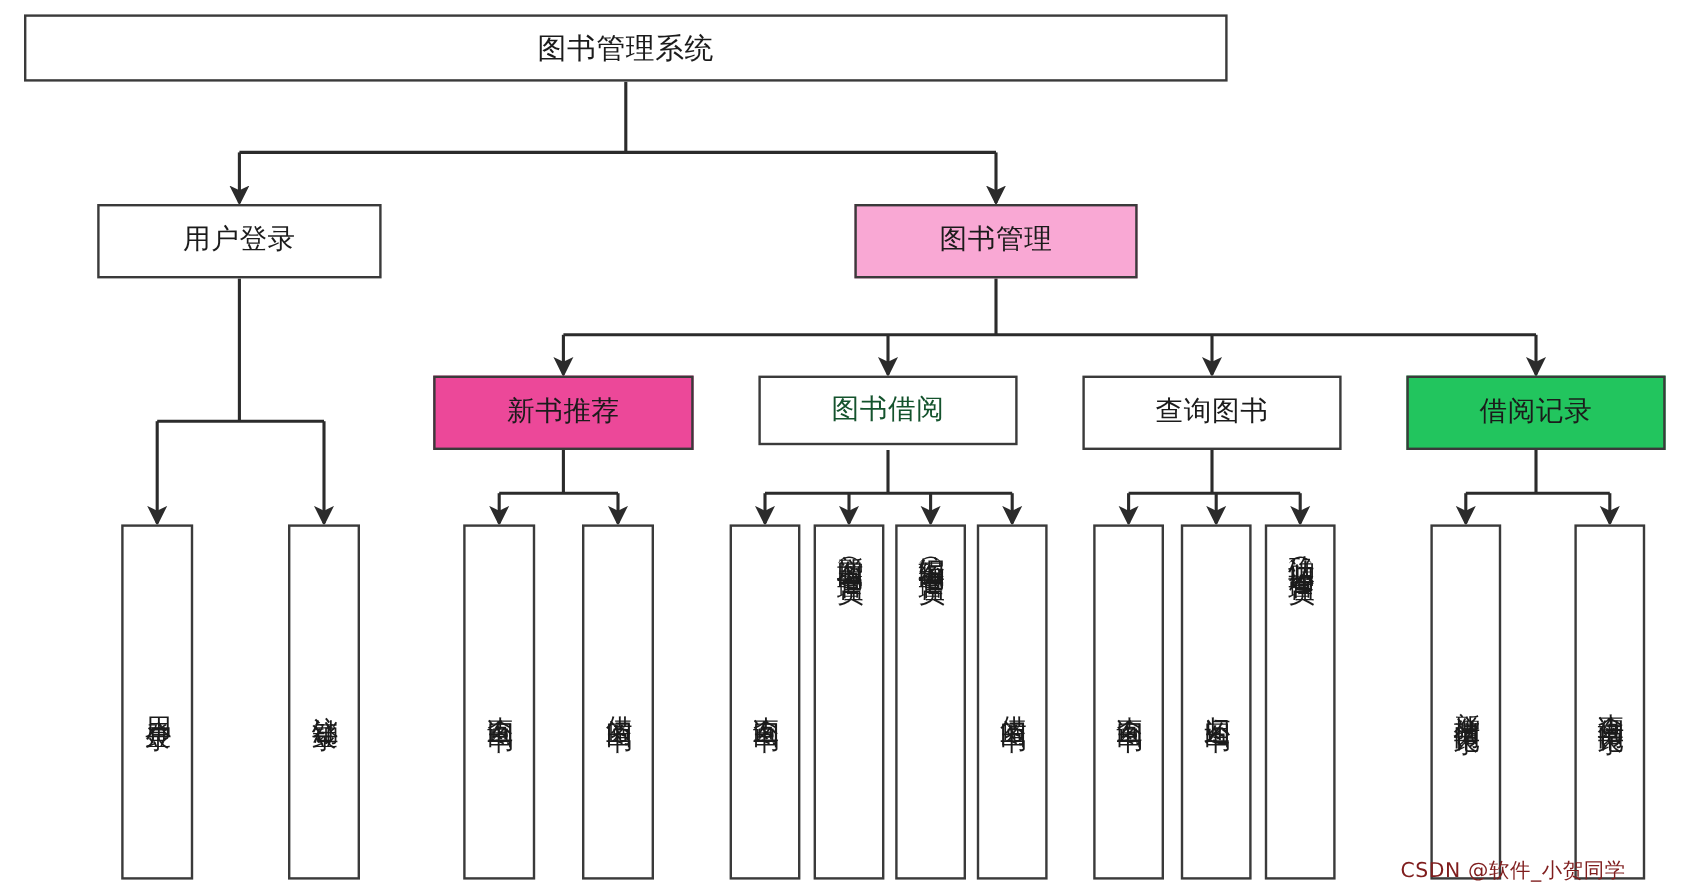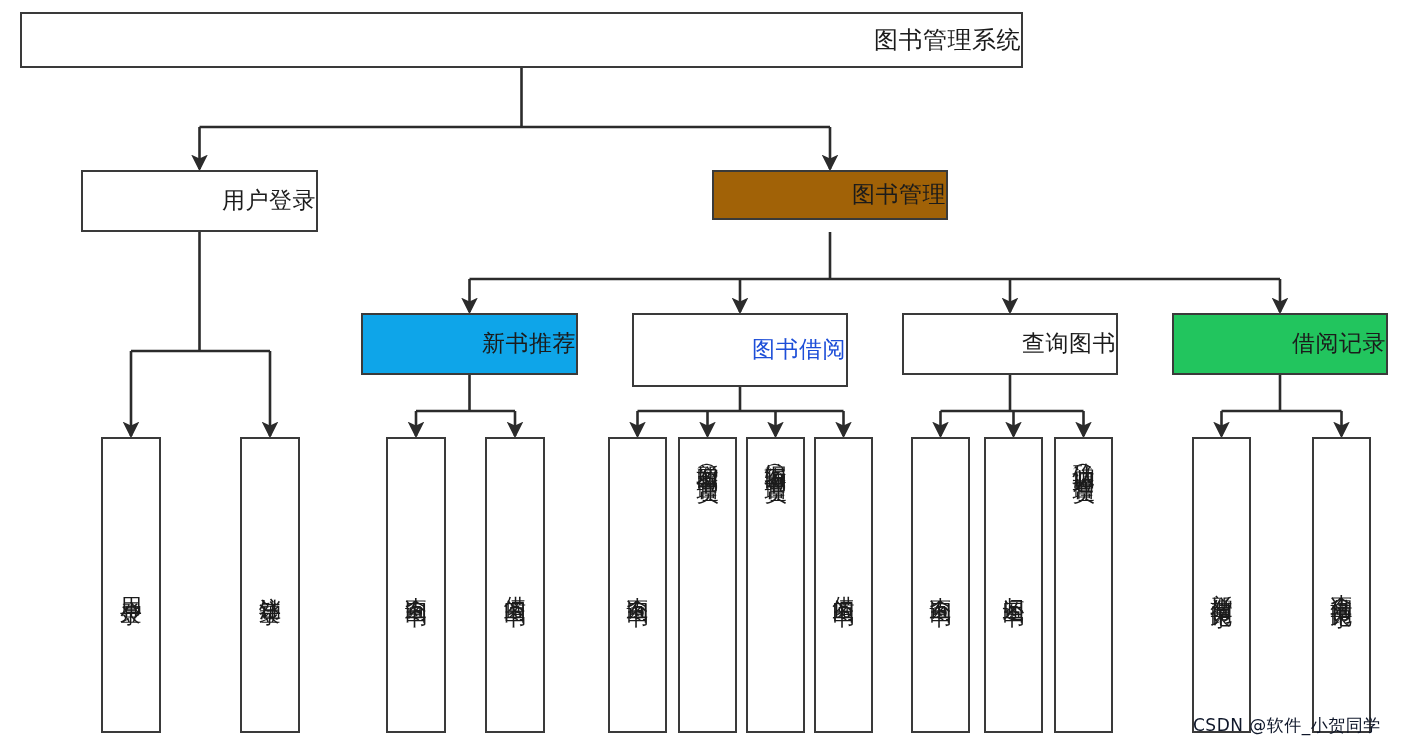--- a/index.html
+++ b/index.html
@@ -26,21 +26,21 @@
     height: 747px;
     pointer-events: none;
   }
   .node {
     position: absolute;
     box-sizing: border-box;
     background: #ffffff;
     border: 2px solid #3a3a3a;
     display: flex;
     align-items: center;
-    justify-content: flex-end;
+    justify-content: center;
     color: #1b1b1b;
   }
   .node-label {
     display: block;
     text-align: center;
     line-height: 1.18;
     letter-spacing: 0.5px;
     white-space: nowrap;
   }
   
@@ -124,28 +124,28 @@
       </g>
   </svg>
 
   <div class="node horiz root" style="left: 20px; top: 12px; width: 1003px; height: 56px; border-color: rgb(58, 58, 58); background: rgb(255, 255, 255); color: rgb(27, 27, 27);">
     <span class="node-label">图书管理系统</span>
   </div>
 
   <div class="node horiz" style="left: 81px; top: 170px; width: 237px; height: 62px; border-color: rgb(58, 58, 58); background: rgb(255, 255, 255); color: rgb(27, 27, 27);">
     <span class="node-label">用户登录</span>
   </div>
-  <div class="node horiz" style="left: 712px; top: 170px; width: 236px; height: 50px; border-color: rgb(58, 58, 58); background: #a16207; color: rgb(27, 27, 27);">
+  <div class="node horiz" style="left: 712px; top: 170px; width: 236px; height: 62px; border-color: rgb(58, 58, 58); background: #f9a8d4; color: rgb(27, 27, 27);">
     <span class="node-label">图书管理</span>
   </div>
 
-  <div class="node horiz" style="left: 361px; top: 313px; width: 217px; height: 62px; border-color: rgb(58, 58, 58); background: #0ea5e9; color: rgb(27, 27, 27);">
+  <div class="node horiz" style="left: 361px; top: 313px; width: 217px; height: 62px; border-color: rgb(58, 58, 58); background: #ec4899; color: rgb(27, 27, 27);">
     <span class="node-label">新书推荐</span>
   </div>
-  <div class="node horiz" style="left: 632px; top: 313px; width: 216px; height: 74px; border-color: rgb(58, 58, 58); background: rgb(255, 255, 255); color: #1d4ed8;">
+  <div class="node horiz" style="left: 632px; top: 313px; width: 216px; height: 58px; border-color: rgb(58, 58, 58); background: rgb(255, 255, 255); color: #14532d;">
     <span class="node-label">图书借阅</span>
   </div>
   <div class="node horiz" style="left: 902px; top: 313px; width: 216px; height: 62px; border-color: rgb(58, 58, 58); background: rgb(255, 255, 255); color: rgb(27, 27, 27);">
     <span class="node-label">查询图书</span>
   </div>
   <div class="node horiz" style="left: 1172px; top: 313px; width: 216px; height: 62px; border-color: rgb(58, 58, 58); background: #22c55e; color: rgb(27, 27, 27);">
     <span class="node-label">借阅记录</span>
   </div>
 
   <div class="node vert centered" style="left: 101px; top: 437px; width: 60px; height: 296px; border-color: rgb(58, 58, 58); background: rgb(255, 255, 255); color: rgb(27, 27, 27);">
@@ -185,15 +185,15 @@
     <span class="node-label">确认归还（管理员）</span>
   </div>
 
   <div class="node vert centered" style="left: 1192px; top: 437px; width: 59px; height: 296px; border-color: rgb(58, 58, 58); background: rgb(255, 255, 255); color: rgb(27, 27, 27);">
     <span class="node-label">新增借阅记录</span>
   </div>
   <div class="node vert centered" style="left: 1312px; top: 437px; width: 59px; height: 296px; border-color: rgb(58, 58, 58); background: rgb(255, 255, 255); color: rgb(27, 27, 27);">
     <span class="node-label">查询借阅记录</span>
   </div>
 
-  <div class="watermark" style="left: 1193px; top: 714px; color: #0f172a;">CSDN @软件_小贺同学</div>
+  <div class="watermark" style="left: 1167px; top: 714px; color: #7f1d1d;">CSDN @软件_小贺同学</div>
 
 </div>
 
 </body></html>

